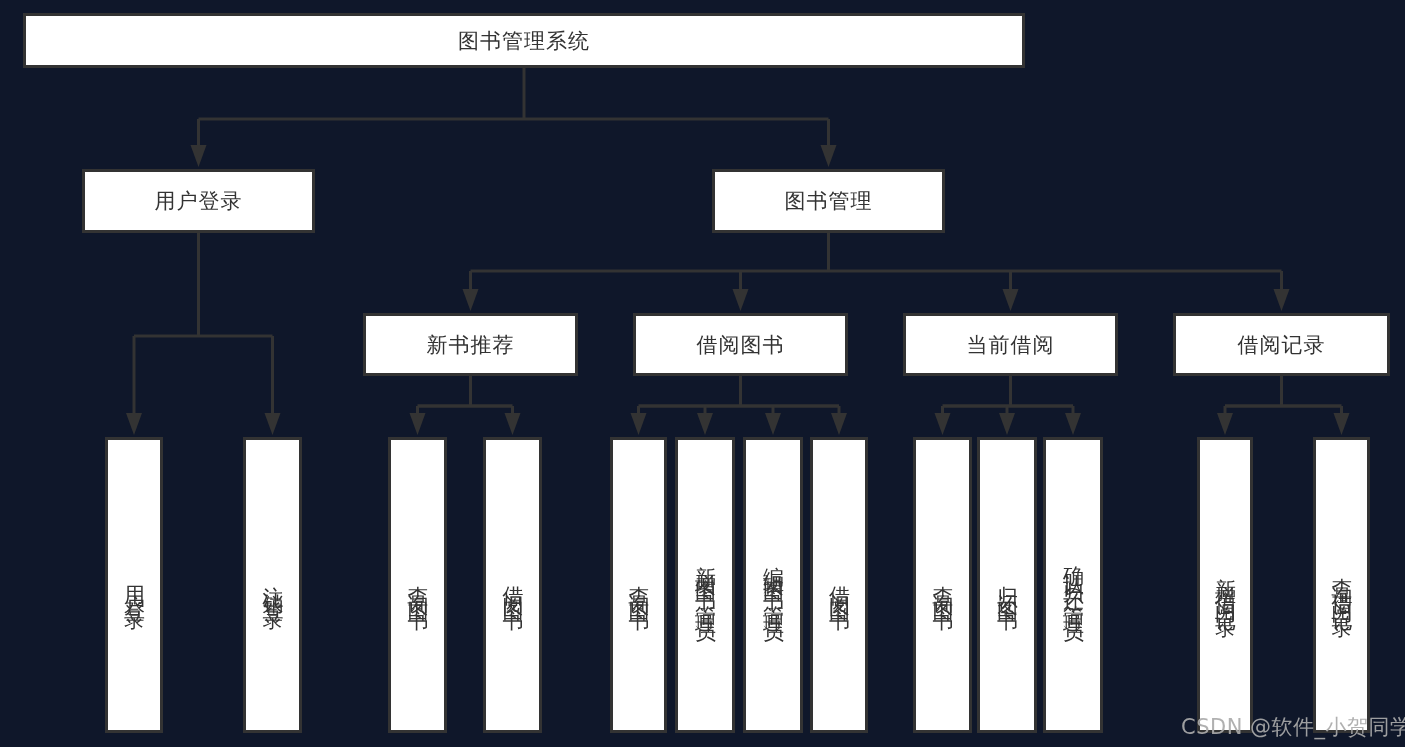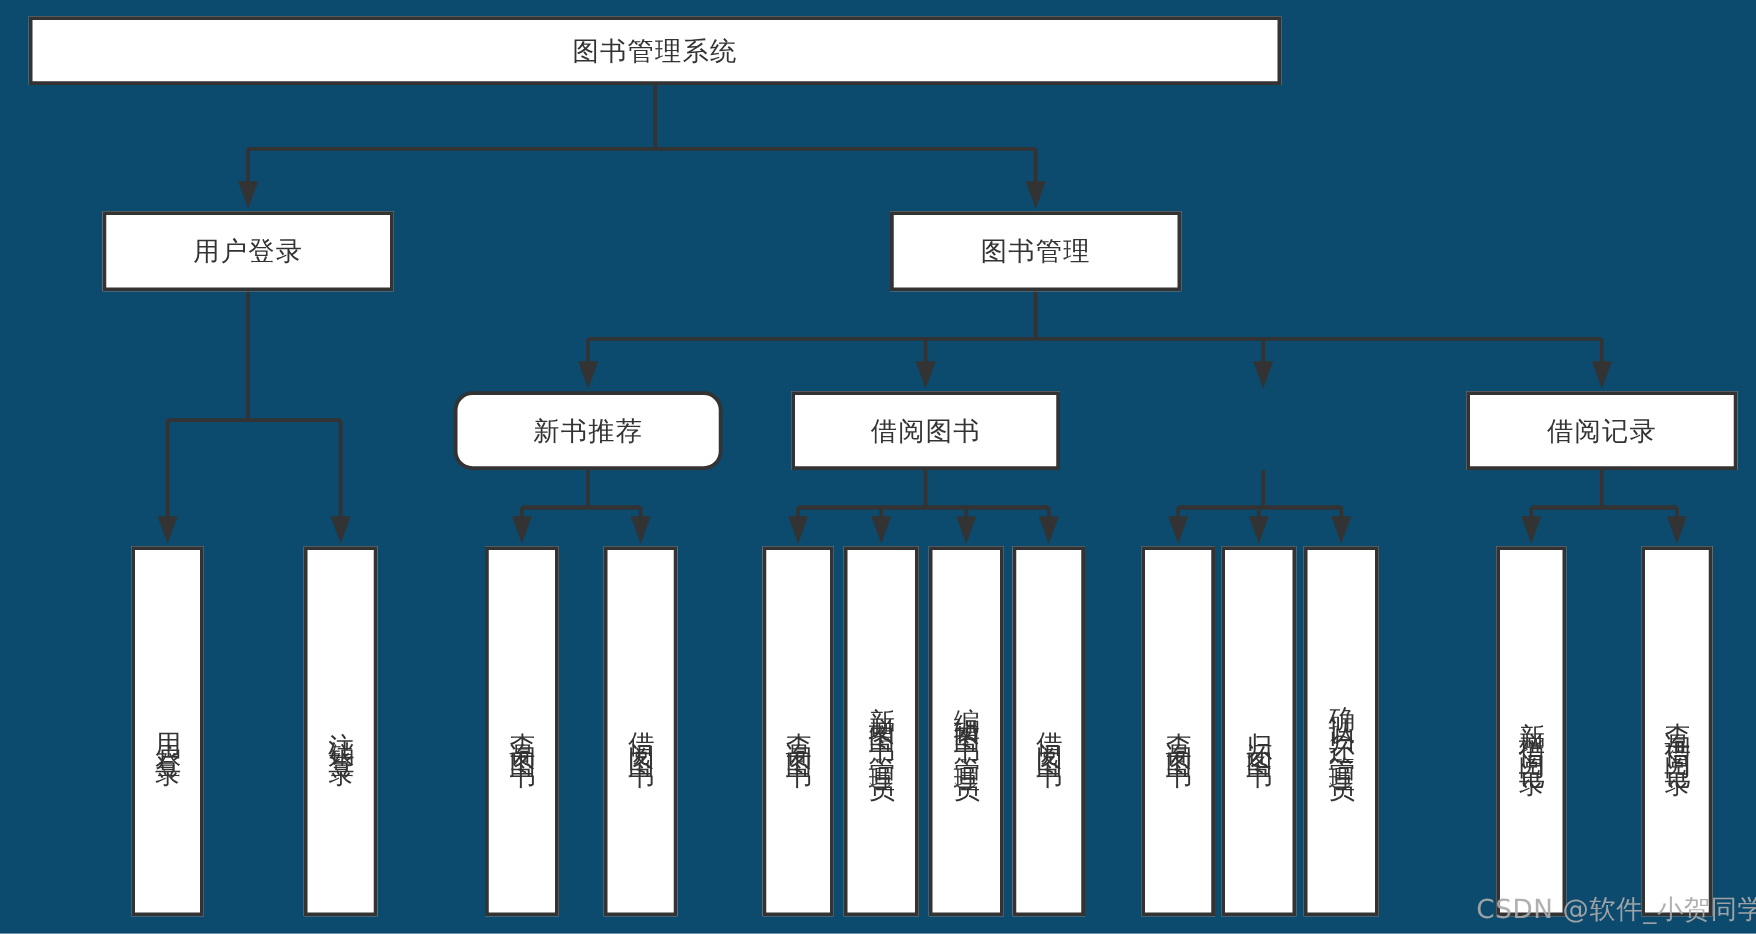--- a/index.html
+++ b/index.html
@@ -1,20 +1,20 @@
 <!DOCTYPE html>
 <html><head>
 <meta charset="utf-8">
 <style>
   html, body { margin: 0; padding: 0; background: #ffffff; }
   .canvas {
     position: relative;
     width: 1405px;
     height: 747px;
-    background: #0c4a6e;
+    background: #0f172a;
     font-family: "DejaVu Sans", "Liberation Sans", sans-serif;
     overflow: hidden;
   }
   svg.connectors {
     position: absolute;
     left: 0; top: 0;
     width: 1405px; height: 747px;
   }
   .box {
     position: absolute;
@@ -123,25 +123,28 @@
     <span class="label">图书管理系统</span>
   </div>
 
   <div class="box h" style="left:82px; top:169px; width:233px; height:64px;">
     <span class="label">用户登录</span>
   </div>
   <div class="box h" style="left:712px; top:169px; width:233px; height:64px;">
     <span class="label">图书管理</span>
   </div>
 
-  <div class="box h" style="left:363px; top:313px; width:215px; height:63px;border-radius:15px;">
+  <div class="box h" style="left:363px; top:313px; width:215px; height:63px;">
     <span class="label">新书推荐</span>
   </div>
   <div class="box h" style="left:633px; top:313px; width:215px; height:63px;">
     <span class="label">借阅图书</span>
+  </div>
+  <div class="box h" style="left:903px; top:313px; width:215px; height:63px;">
+    <span class="label">当前借阅</span>
   </div>
   <div class="box h" style="left:1173px; top:313px; width:217px; height:63px;">
     <span class="label">借阅记录</span>
   </div>
 
   <div class="box v" style="left:105px; top:437px; width:58px; height:296px;">
     <span class="label">用户登录</span>
   </div>
   <div class="box v" style="left:243px; top:437px; width:59px; height:296px;">
     <span class="label">注销登录</span>

